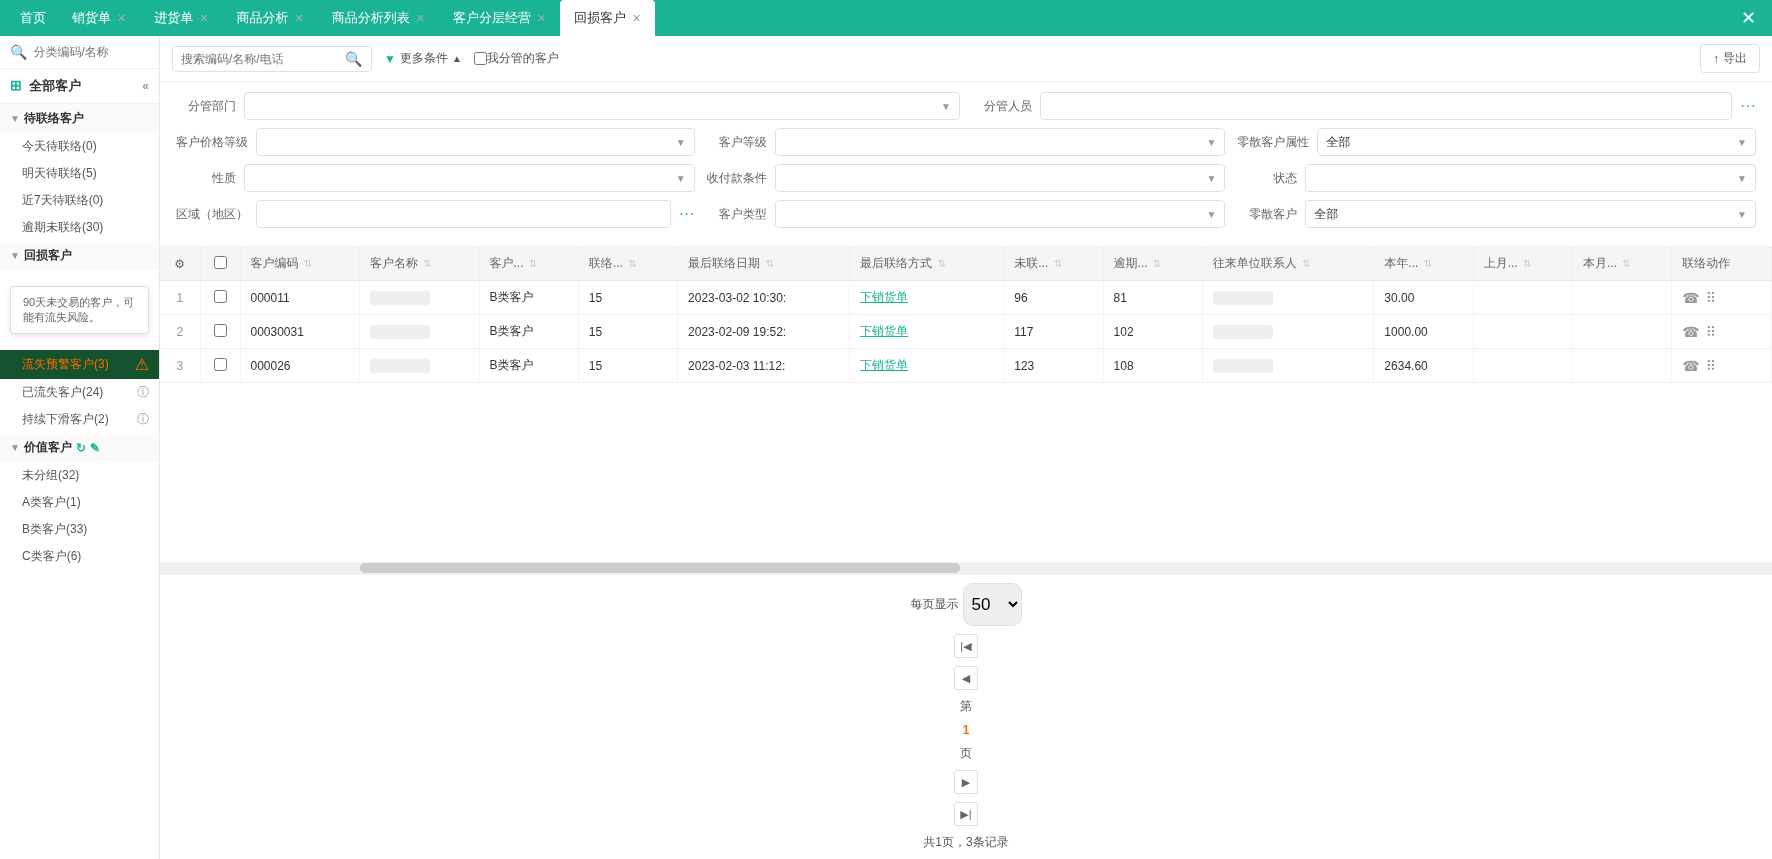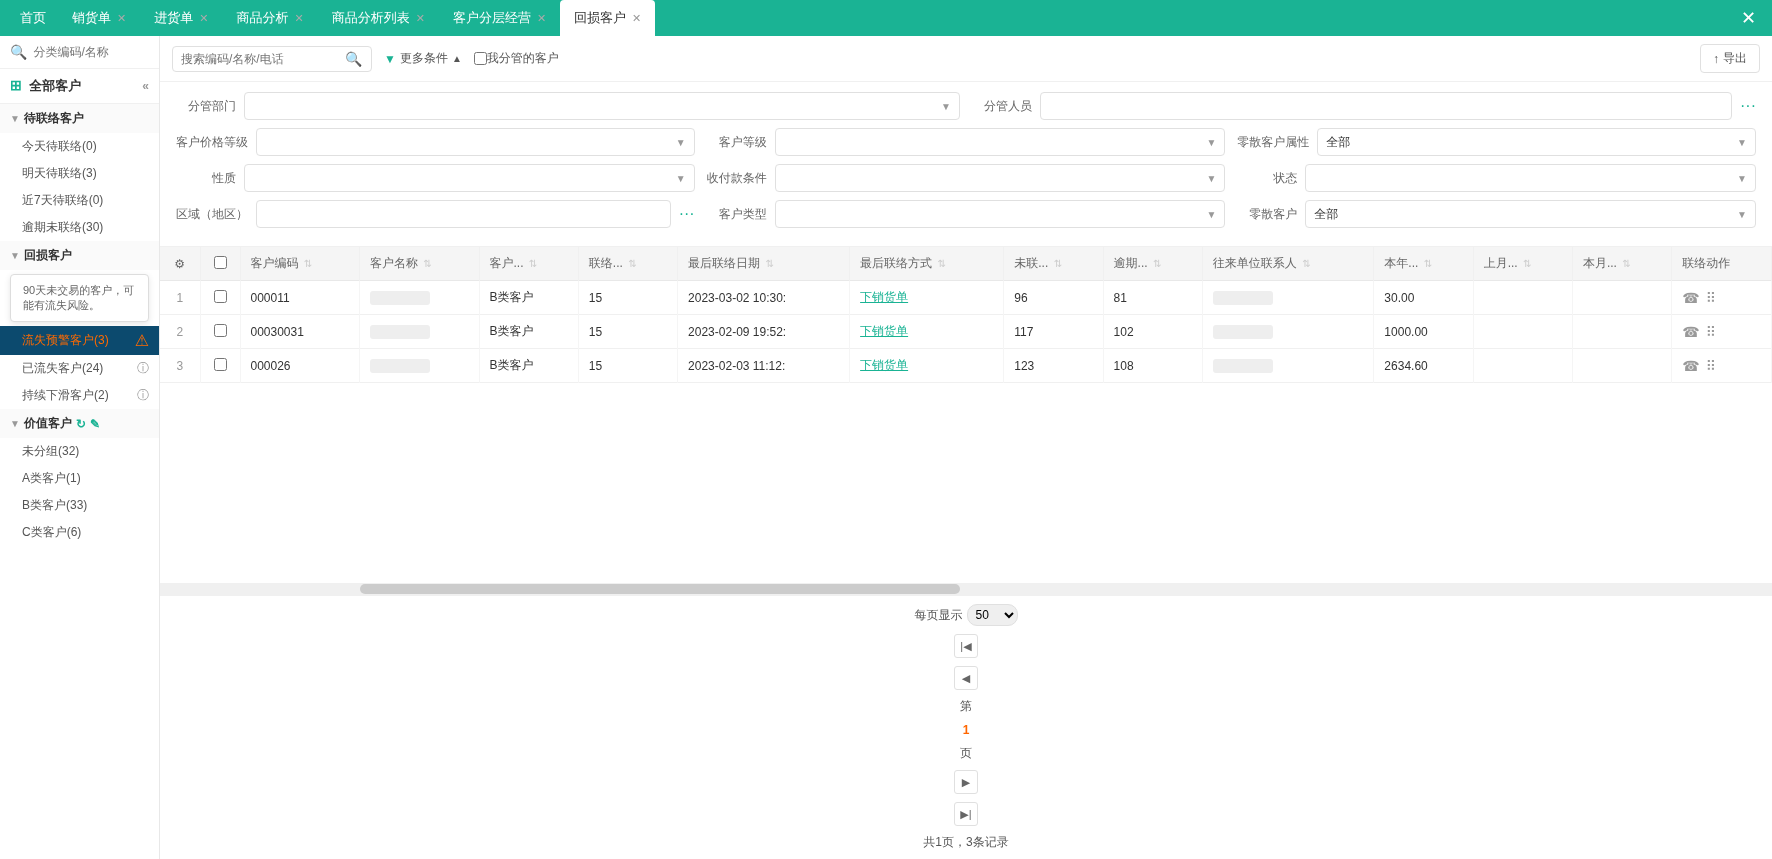--- a/index.html
+++ b/index.html
@@ -103,28 +103,28 @@
       padding: 5px 10px 5px 22px;
       cursor: pointer;
       color: #555;
       font-size: 12px;
       display: flex;
       align-items: center;
       justify-content: space-between;
     }
     .sidebar-item.active {
       color: #ff6a00;
-      background: #0c4a6e;
+      background: #14532d;
     }
     .sidebar-tooltip {
       background: #fff;
       border: 1px solid #ddd;
       border-radius: 4px;
       padding: 8px 12px;
-      margin: 4px 10px;
+      margin: 16px 10px;
       font-size: 11px;
       color: #666;
       box-shadow: 0 2px 6px rgba(0,0,0,0.1);
     }
 
     
     .content-area {
       flex: 1;
       display: flex;
       flex-direction: column;
@@ -319,22 +319,22 @@
       flex-direction: column;
     }
     .pagination-bar .per-page {
       display: flex;
       align-items: center;
       gap: 4px;
     }
     .pagination-bar .per-page select {
       border: 1px solid #e0e0e0;
       border-radius: 10px;
-      padding: 2px 4px;
-      font-size: 12px;
+      padding: 10px 4px;
+      font-size: 17px;
     }
     .page-btn {
       width: 24px;
       height: 24px;
       border: 1px solid #e0e0e0;
       border-radius: 3px;
       display: flex;
       align-items: center;
       justify-content: center;
       cursor: pointer;
@@ -413,21 +413,21 @@
     </div>
 
     <div class="sidebar-section-header">
       <span class="arrow">▼</span>
       <span>待联络客户</span>
     </div>
     <div class="sidebar-item">
       <span>今天待联络(0)</span>
     </div>
     <div class="sidebar-item">
-      <span>明天待联络(3)</span>
+      <span>明天待联络(5)</span>
     </div>
     <div class="sidebar-item">
       <span>近7天待联络(0)</span>
     </div>
     <div class="sidebar-item">
       <span>逾期未联络(30)</span>
     </div>
 
     <div class="sidebar-section-header">
       <span class="arrow">▼</span>

